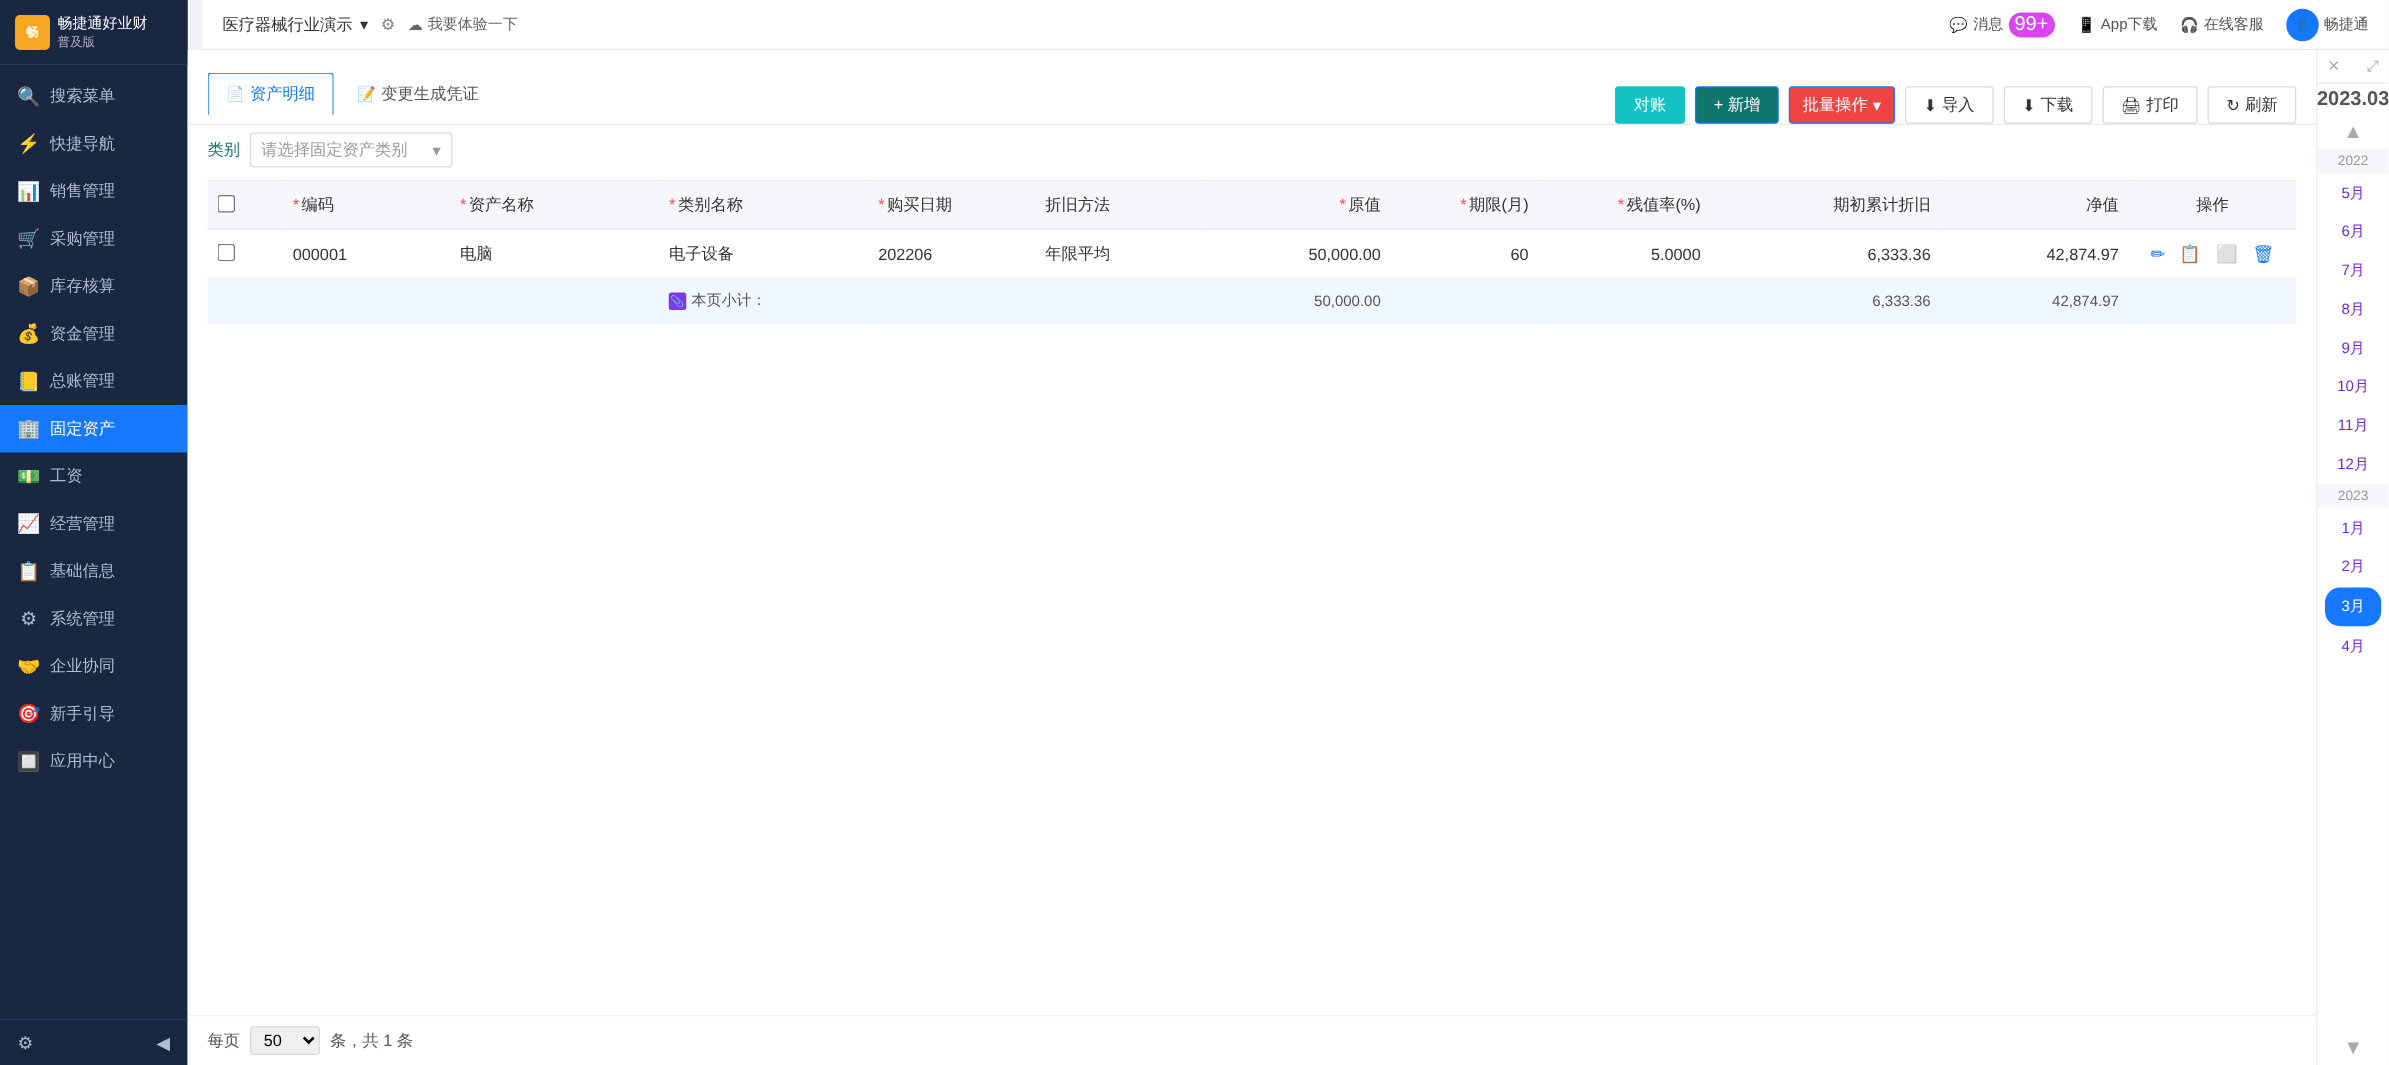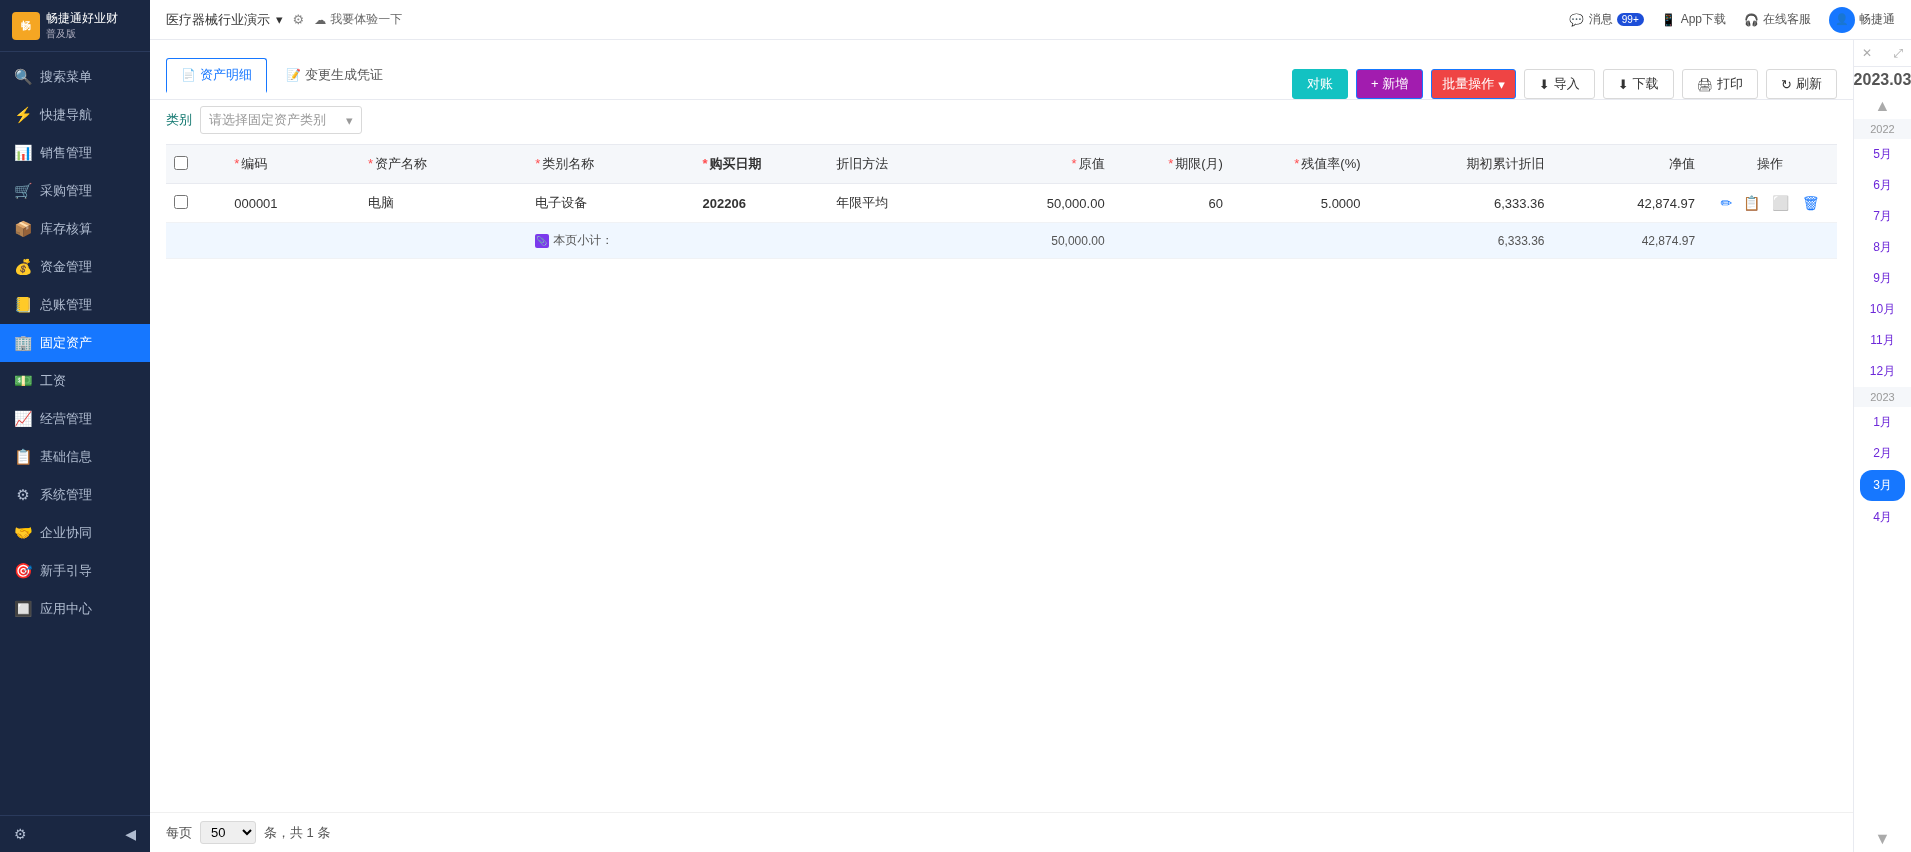--- a/index.html
+++ b/index.html
@@ -62,40 +62,41 @@
 
     
     .topbar {
       height: 40px;
       background: #fff;
       border-bottom: 1px solid #e8eaf0;
       display: flex; align-items: center;
       padding: 0 16px;
       gap: 10px;
       flex-shrink: 0;
+      margin-left: 12px;
     }
     .topbar-company {
       display: flex; align-items: center; gap: 6px;
       color: #333; font-size: 13px; cursor: pointer;
     }
     .topbar-trial {
       display: flex; align-items: center; gap: 4px;
       color: #666; font-size: 12px;
     }
     .topbar-right {
       margin-left: auto;
       display: flex; align-items: center; gap: 18px;
     }
     .topbar-btn {
       display: flex; align-items: center; gap: 4px;
       color: #555; font-size: 12px; cursor: pointer;
     }
     .badge-red {
-      background: #1d4ed8; color: white;
-      font-size: 10px; border-radius: 10px;
+      background: #d946ef; color: white;
+      font-size: 16px; border-radius: 10px;
       padding: 1px 5px;
     }
     .user-avatar {
       width: 26px; height: 26px; border-radius: 50%;
       background: #1677ff; color: white;
       display: flex; align-items: center; justify-content: center;
       font-size: 11px;
     }
 
     
@@ -167,21 +168,21 @@
       border: 1px solid #d9d9d9;
       border-radius: 3px;
       cursor: pointer;
       font-size: 13px;
       background: white;
       color: #333;
       display: flex; align-items: center; gap: 4px;
       white-space: nowrap;
       margin-top: 19px;
     }
-    .btn-primary { background: #a21caf; color: white; border-color: #1677ff; justify-content: center; }
+    .btn-primary { background: #0f766e; color: white; border-color: #1677ff; justify-content: center; }
     .btn-teal { background: #13c2c2; color: white; border-color: #13c2c2; }
     .btn-batch {
       background: #ef4444; color: white; border-color: #1677ff;
       padding: 5px 10px;
     }
 
     .filter-row {
       display: flex; align-items: center; gap: 8px;
       padding: 6px 16px 10px;
     }
@@ -290,21 +291,21 @@
     }
     .rp-scroll-btn {
       font-size: 16px; color: #aaa; cursor: pointer;
       padding: 4px; text-align: center; width: 100%;
     }
 
     .col-check { width: 36px; }
     .col-code { width: 80px; }
     .col-name { width: 100px; }
     .col-type { width: 100px; }
-    .col-date { width: 80px; font-weight: bold; }
+    .col-date { width: 80px; }
     .col-method { width: 80px; }
     .col-cost { width: 90px; text-align: right; }
     .col-period { width: 70px; text-align: right; }
     .col-rate { width: 80px; text-align: right; }
     .col-accum { width: 110px; text-align: right; }
     .col-netval { width: 90px; text-align: right; }
     .col-op { width: 80px; text-align: center; }
     td.right { text-align: right; }
   </style>
 </head>

